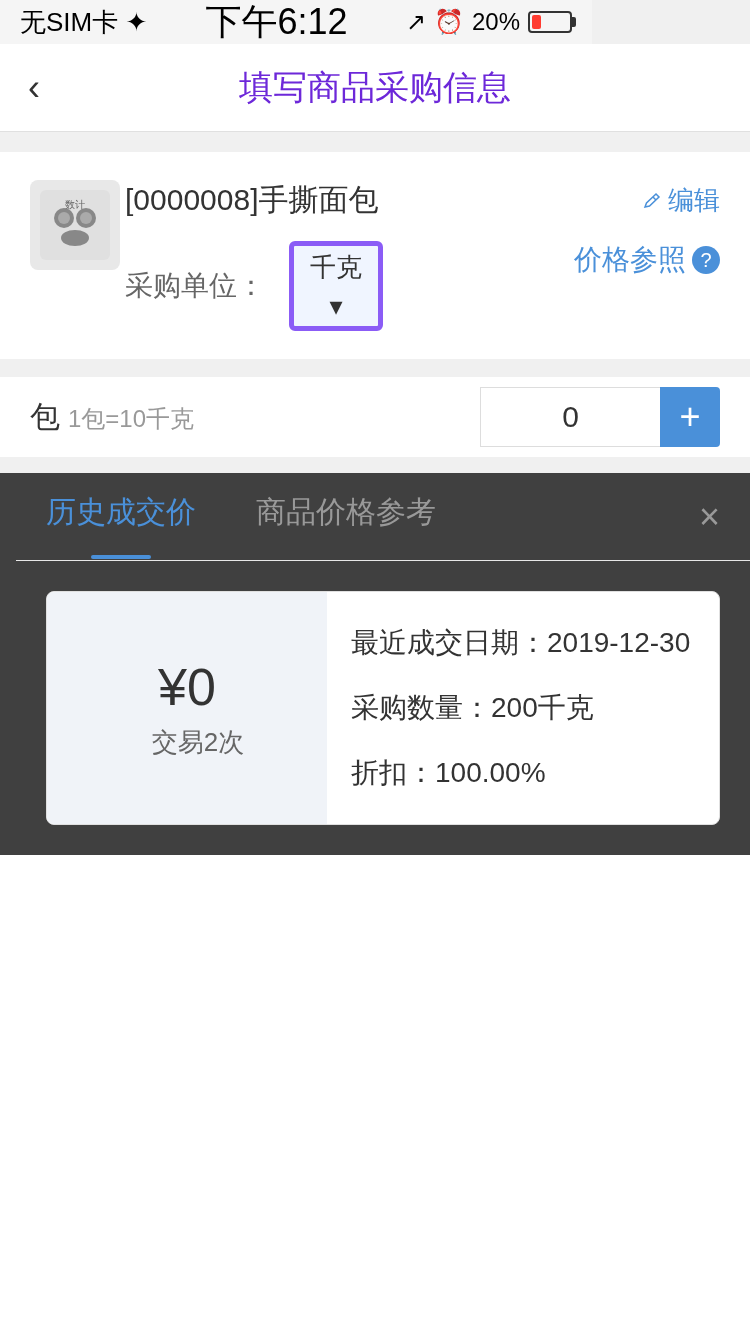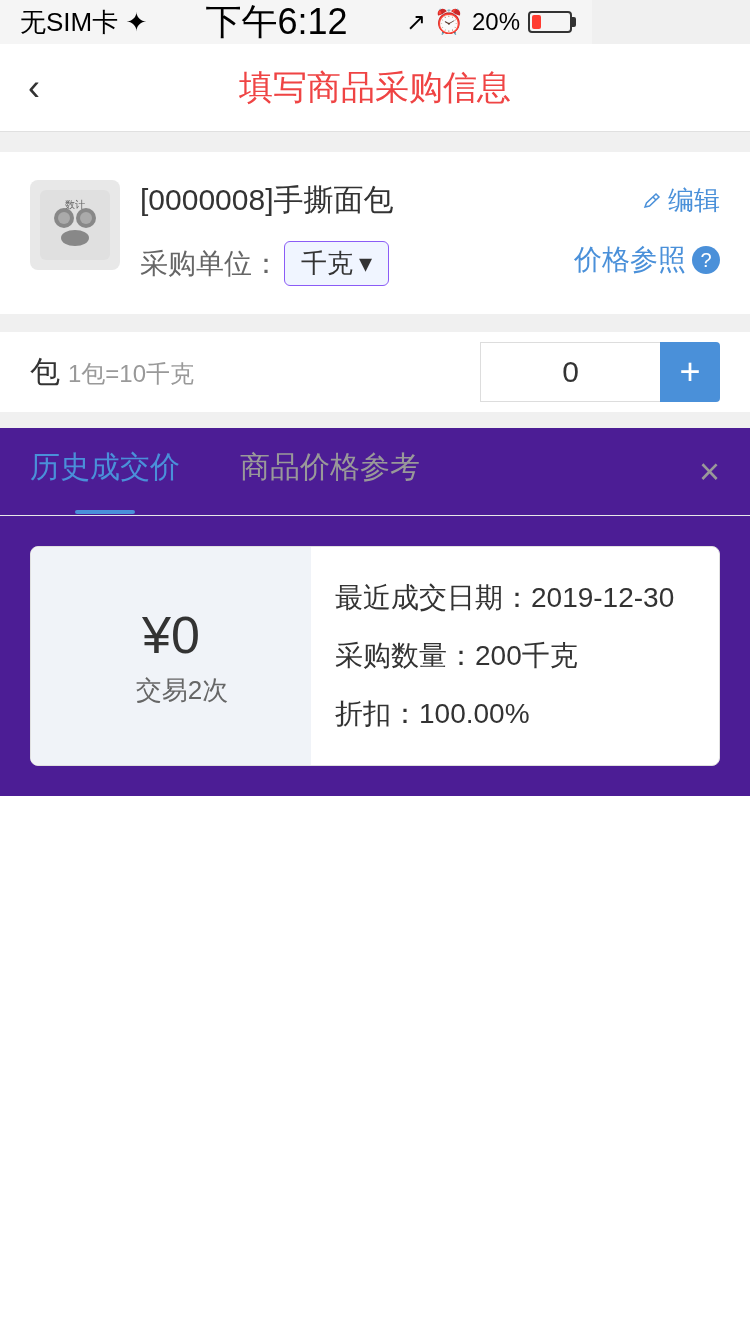--- a/index.html
+++ b/index.html
@@ -68,31 +68,31 @@
     .nav-back {
       position: absolute;
       left: 28px;
       font-size: 36px;
       color: #333;
       cursor: pointer;
     }
     .nav-title {
       font-size: 34px;
       font-weight: 500;
-      color: #ef4444;
+      color: #6d28d9;
     }
 
     
     .product-card {
       background: #fff;
       margin-top: 20px;
       padding: 28px 30px 28px 30px;
       display: flex;
       align-items: flex-start;
-      gap: 20px;
+      gap: 5px;
     }
     .product-thumb {
       width: 90px;
       height: 90px;
       background: #e8e8e8;
       border-radius: 8px;
       display: flex;
       align-items: center;
       justify-content: center;
       flex-shrink: 0;
@@ -123,29 +123,30 @@
       display: flex;
       align-items: flex-start;
       justify-content: space-between;
     }
     .unit-label {
       font-size: 28px;
       color: #666;
     }
     .unit-select {
       background: #f0f5ff;
-      border: 1px solid #8b5cf6;
+      border: 5px solid #8b5cf6;
       border-radius: 6px;
       padding: 4px 16px;
       font-size: 26px;
       color: #333;
       display: flex;
       align-items: center;
       gap: 6px;
-      margin-left: 4px;
+      margin-left: 24px;
+      flex-direction: column;
     }
     .price-ref {
       font-size: 28px;
       color: #4a90d9;
       display: flex;
       align-items: center;
       gap: 6px;
     }
 
     
@@ -198,21 +199,22 @@
     }
 
     
     .divider {
       height: 16px;
       background: #f0f0f0;
     }
 
     
     .tab-section {
-      background: #4c1d95;
+      background: #404040;
+      padding-left: 16px;
     }
     .tab-bar {
       display: flex;
       align-items: center;
       justify-content: space-between;
       padding: 0 30px;
       height: 88px;
       border-bottom: 1px solid #e8e8e8;
     }
     .tab-items {
@@ -277,21 +279,21 @@
       color: #666;
       margin-top: 8px;
       margin-left: 22px;
     }
     .history-right {
       flex: 1;
       padding: 30px 24px;
       display: flex;
       flex-direction: column;
       justify-content: flex-start;
-      gap: 16px;
+      gap: 23px;
     }
     .history-detail {
       font-size: 28px;
       color: #333;
       line-height: 1.5;
     }
 
     
     .bottom-space {
       background: #fff;

